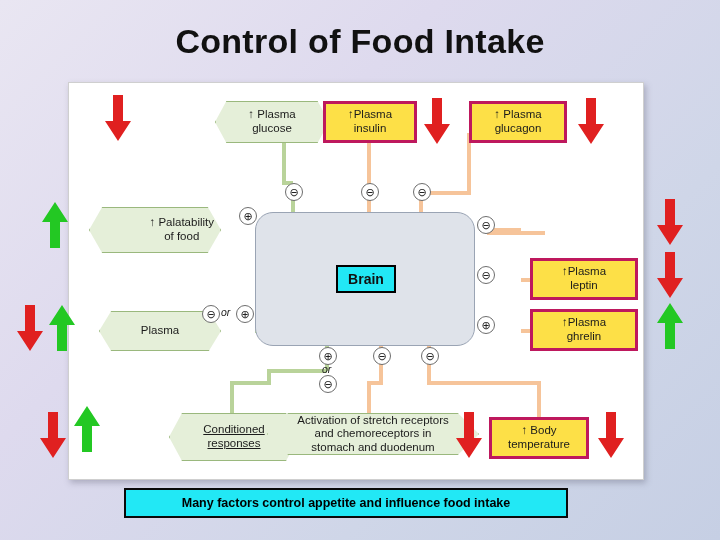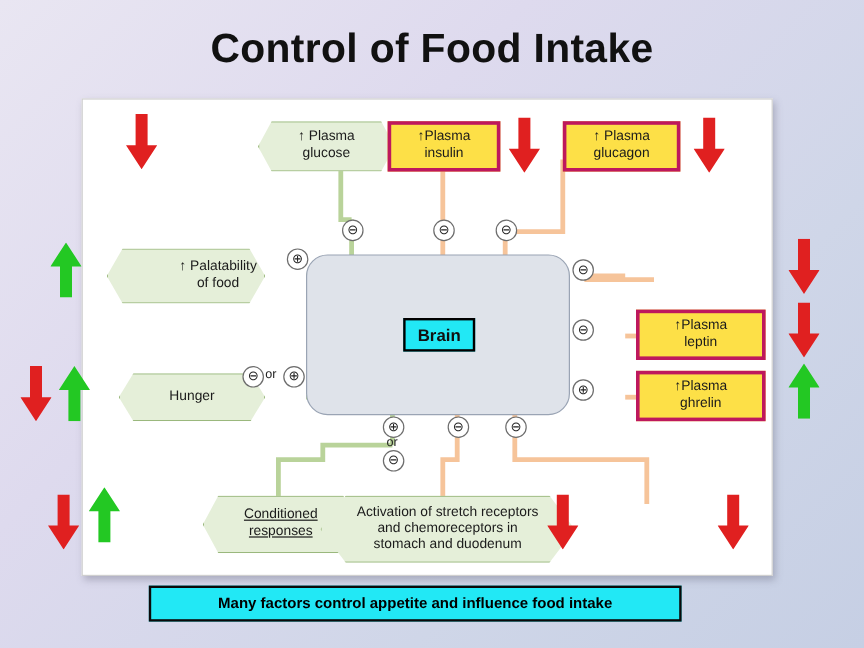--- a/index.html
+++ b/index.html
@@ -52,21 +52,21 @@
     font-size:12.5px;color:#1b1b1b;
   }
 
   
   .sign{
     position:absolute;width:16px;height:16px;border-radius:50%;
     border:1px solid #6d6d6d;background:#ffffff;
     display:flex;align-items:center;justify-content:center;
     font-size:11px;line-height:1;color:#222;
   }
-  .ortext{position:absolute;font-size:10.5px;color:#222;}
+  .ortext{position:absolute;font-size:10.5px;color:#222;font-style:italic;}
 
   
   .bigarrow{position:absolute;}
   .bigarrow svg{display:block;}
 
   
   .connectors{position:absolute;left:0;top:0;width:574px;height:396px;pointer-events:none;}
 </style>
 </head>
 <body>
@@ -120,45 +120,49 @@
     <span style="white-space:pre-line;">↑ Plasma
 glucagon</span>
   </div>
 
   <div class="node hex" style="left:20px;top:124px;width:132px;height:46px;font-size:11.5px;justify-content:flex-end;">
     <span style="white-space:pre-line;">↑ Palatability
 of food</span>
   </div>
 
   <div class="node hex" style="left:30px;top:228px;width:122px;height:40px;font-size:11.5px;">
-    <span style="white-space:pre-line;">Hunger</span>
+    <span style="white-space:pre-line;">Plasma</span>
   </div>
 
 
   <div class="node rect" style="left:461px;top:175px;width:108px;height:42px;font-size:11.5px;">
     <span style="white-space:pre-line;">↑Plasma
 leptin</span>
   </div>
 
   <div class="node rect" style="left:461px;top:226px;width:108px;height:42px;font-size:11.5px;">
     <span style="white-space:pre-line;">↑Plasma
 ghrelin</span>
   </div>
 
   <div class="node hex" style="left:100px;top:330px;width:130px;height:48px;font-size:11.5px;">
     <span style="white-space:pre-line;text-decoration:underline;">Conditioned
 responses</span>
   </div>
 
-  <div class="node hex" style="left:198px;top:330px;width:212px;height:56px;font-size:11.5px;">
+  <div class="node hex" style="left:198px;top:330px;width:212px;height:42px;font-size:11.5px;">
     <span style="white-space:pre-line;">Activation of stretch receptors
 and chemoreceptors in
 stomach and duodenum</span>
   </div>
 
+  <div class="node rect" style="left:420px;top:334px;width:100px;height:42px;font-size:11.5px;">
+    <span style="white-space:pre-line;">↑  Body
+temperature</span>
+  </div>
 
   <div class="brain-box" style="left:186px;top:129px;width:218px;height:132px;"></div>
   <div class="brain-label" style="left:267px;top:166px;margin-top:16px;">
     <span>Brain</span>
   </div>
 
   <div class="sign" style="left:216px;top:100px;">
     <span>⊖</span>
   </div>
   <div class="sign" style="left:292px;top:100px;">

